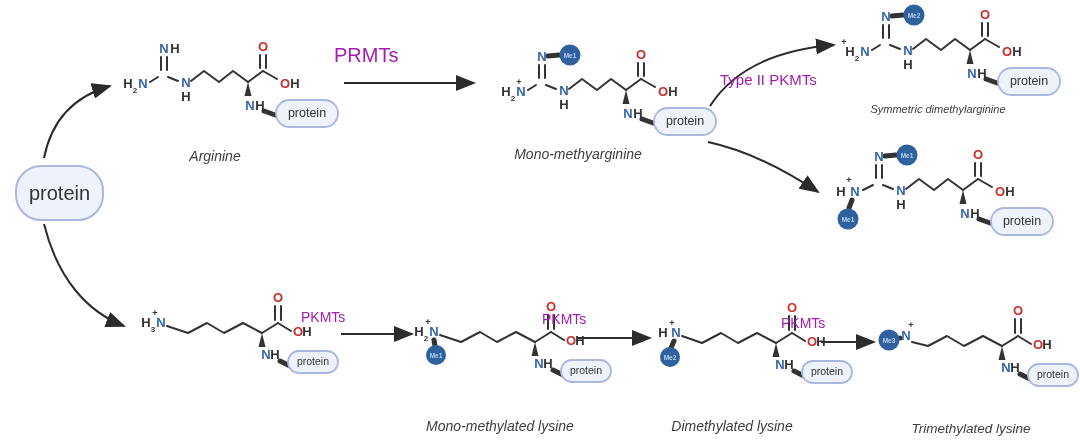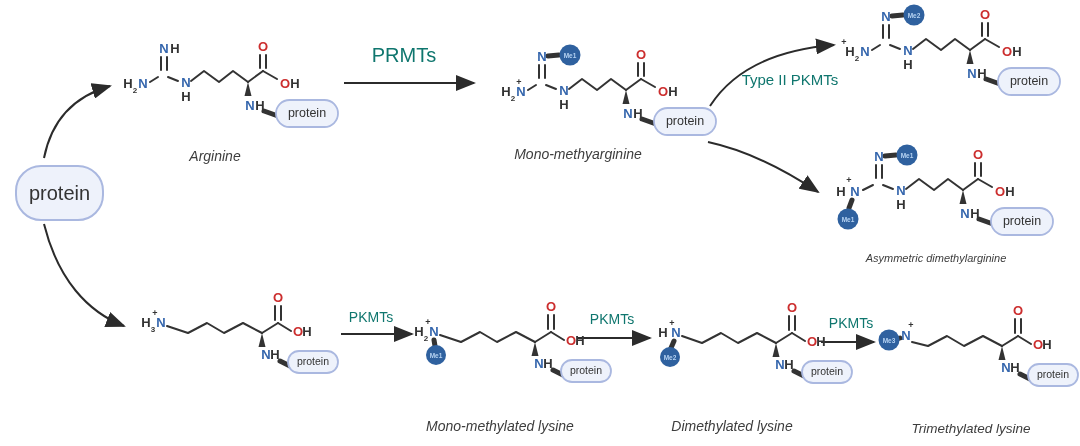--- a/index.html
+++ b/index.html
@@ -22,21 +22,21 @@
   .pill-text-sm{font-size:10.5px;fill:#333333;}
   .protein-node{position:absolute;left:15px;top:165px;width:85px;height:52px;
         background:#eef2fb;border:2.5px solid #aab8e0;border-radius:26px;
         display:flex;align-items:center;justify-content:center;
         font-size:20px;color:#333333;}
   .arrows{position:absolute;left:0;top:0;pointer-events:none;}
   .arrow{stroke:#2b2b2b;stroke-width:2;fill:none;}
   .mol-label{position:absolute;width:200px;text-align:center;font-style:italic;
         color:#3d3d3d;font-size:14px;}
   .mol-label-sm{font-size:11px;}
-  .enzyme-label{position:absolute;width:140px;text-align:center;color:#0f766e;font-size:14px;}
+  .enzyme-label{position:absolute;width:140px;color:#a21caf;font-size:14px;}
   .enzyme-big{font-size:20px;}
   .enzyme-mid{font-size:15px;}
 </style>
 </head>
 <body>
 
 <div class="page">
 
   <div class="protein-node">
     <span>protein</span>
@@ -288,18 +288,18 @@
   </svg>
 
   <div class="enzyme-label enzyme-big" style="left:334px;top:44px">PRMTs</div>
   <div class="enzyme-label enzyme-mid" style="left:720px;top:71px">Type II PKMTs</div>
   <div class="enzyme-label" style="left:301px;top:309px">PKMTs</div>
   <div class="enzyme-label" style="left:542px;top:311px">PKMTs</div>
   <div class="enzyme-label" style="left:781px;top:315px">PKMTs</div>
 
   <div class="mol-label" style="left:478px;top:146px">Mono-methyarginine</div>
   <div class="mol-label" style="left:115px;top:148px">Arginine</div>
-  <div class="mol-label mol-label-sm" style="left:836px;top:252px">Asymmetric dimethylarginine</div>
+  <div class="mol-label mol-label-sm" style="left:838px;top:103px">Symmetric dimethylarginine</div>
   <div class="mol-label" style="left:400px;top:418px">Mono-methylated lysine</div>
   <div class="mol-label" style="left:632px;top:418px">Dimethylated lysine</div>
   <div class="mol-label" style="left:871px;top:421px;font-size:13.5px">Trimethylated lysine</div>
 
 </div>
 
 </body></html>

